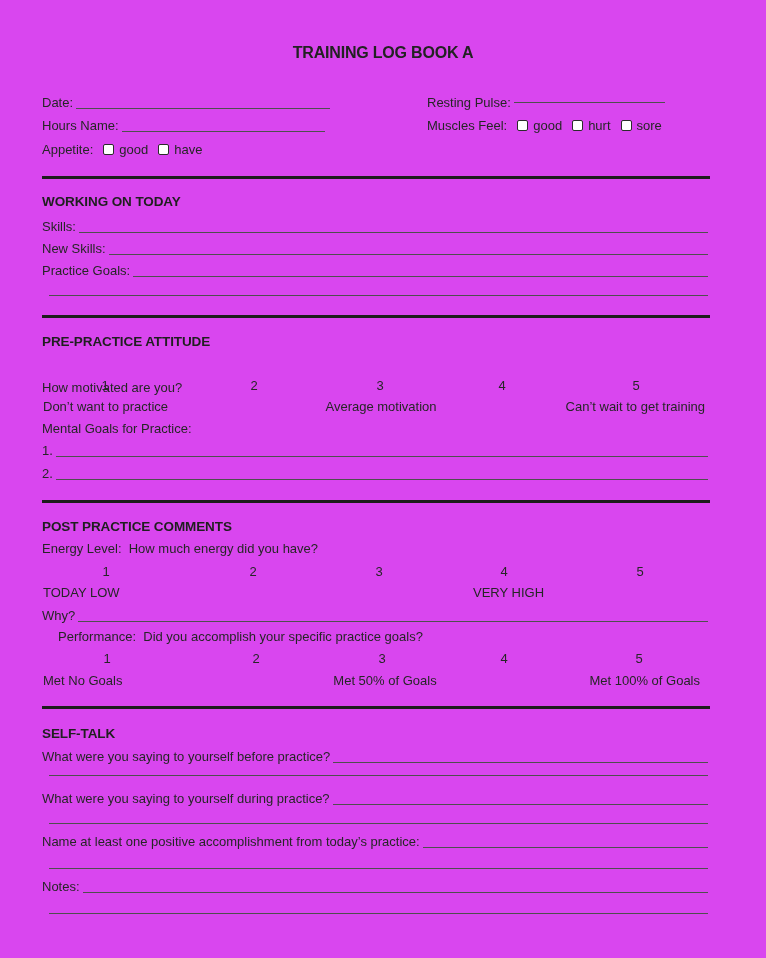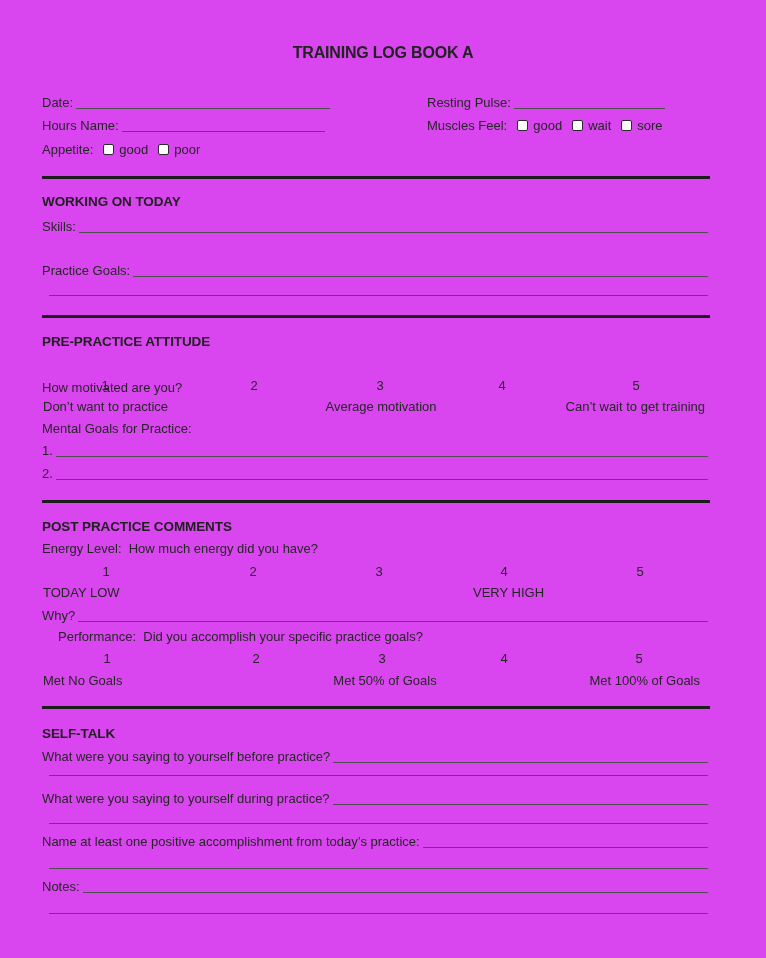--- a/index.html
+++ b/index.html
@@ -63,62 +63,66 @@
 <body>
 
 <div id="page">
 
   <div class="title">TRAINING LOG BOOK A</div>
 
   <div class="row" style="top:95px;left:42px;width:288px;">
     <span class="lbl">Date:</span>
     <span class="fill"></span>
   </div>
-  <div class="row" style="top:95px;left:427px;width:238px;">
+  <div class="row" style="top:95px;left:427px;width:238px;align-items:center;">
     <span class="lbl">Resting Pulse:</span>
     <span class="fill"></span>
   </div>
 
   <div class="row" style="top:118px;left:42px;width:283px;">
     <span class="lbl">Hours Name:</span>
     <span class="fill"></span>
   </div>
   <div class="row" style="top:118px;left:427px;">
     <span class="lbl">Muscles Feel:</span>
     <span class="opt">
         <span class="cb"></span>
         <span class="lbl">good</span>
       </span>
     <span class="opt">
         <span class="cb"></span>
-        <span class="lbl">wait</span>
+        <span class="lbl">hurt</span>
       </span>
     <span class="opt">
         <span class="cb"></span>
         <span class="lbl">sore</span>
       </span>
   </div>
 
   <div class="row" style="top:142px;left:42px;">
     <span class="lbl">Appetite:</span>
     <span class="opt">
         <span class="cb"></span>
         <span class="lbl">good</span>
       </span>
     <span class="opt">
         <span class="cb"></span>
-        <span class="lbl">poor</span>
+        <span class="lbl">have</span>
       </span>
   </div>
 
   <div class="rule" style="top:176px;"></div>
 
   <div class="sec" style="top:194px;left:42px;">WORKING ON TODAY</div>
   <div class="row" style="top:219px;left:42px;width:666px;">
     <span class="lbl">Skills:</span>
+    <span class="fill"></span>
+  </div>
+  <div class="row" style="top:241px;left:42px;width:666px;">
+    <span class="lbl">New Skills:</span>
     <span class="fill"></span>
   </div>
   <div class="row" style="top:263px;left:42px;width:666px;">
     <span class="lbl">Practice Goals:</span>
     <span class="fill"></span>
   </div>
   <div class="hline" style="top:295px;"></div>
 
   <div class="rule" style="top:315px;"></div>
 

